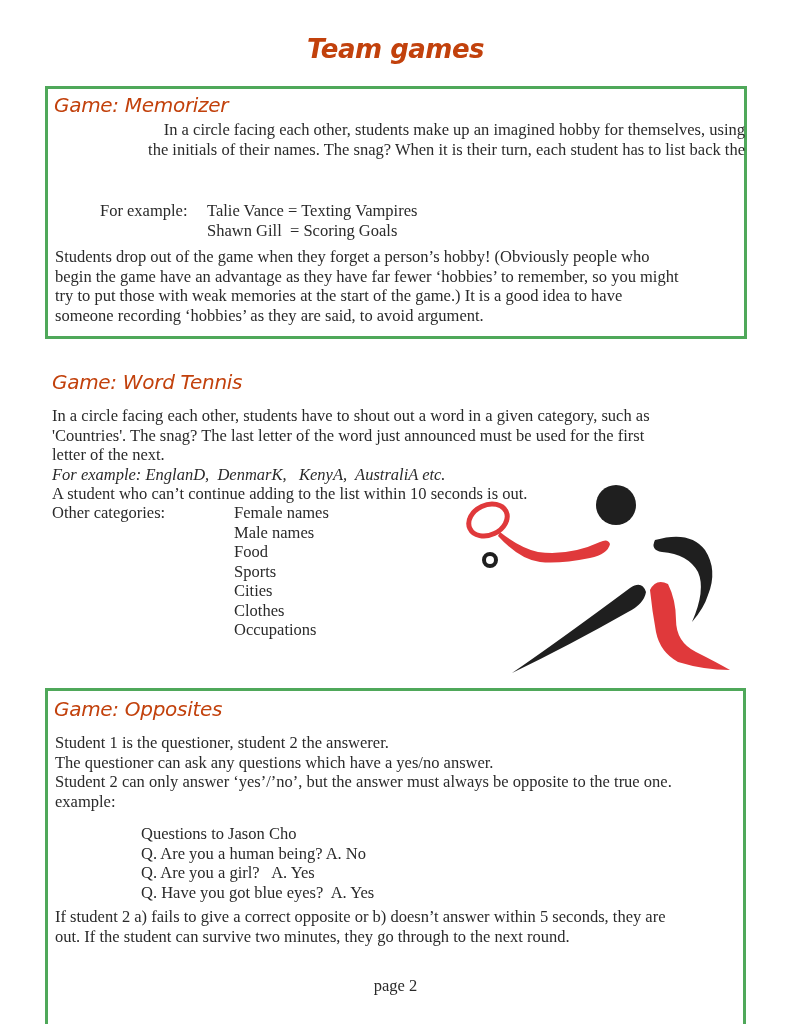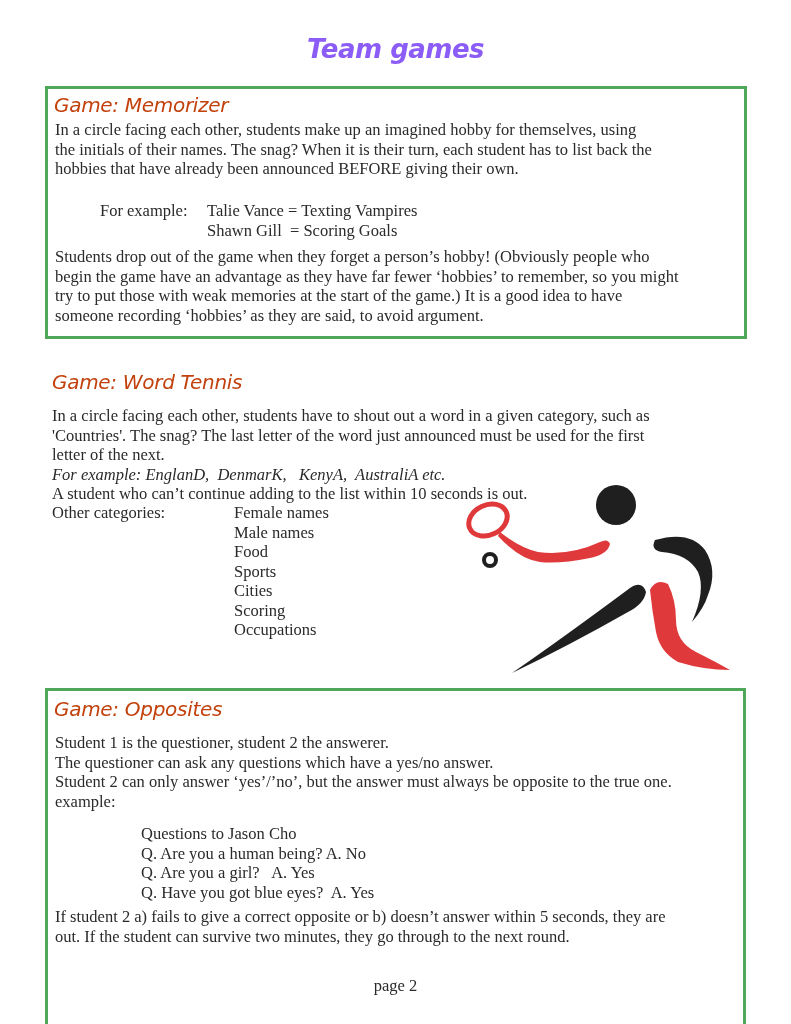--- a/index.html
+++ b/index.html
@@ -1,37 +1,36 @@
 <!DOCTYPE html>
 <html><head>
 <meta charset="utf-8">
 <style>
   html, body { margin: 0; padding: 0; background: #ffffff; }
   body { width: 791px; height: 1024px; position: relative; overflow: hidden;
          font-family: "Liberation Serif", "DejaVu Serif", serif; color: #2a2a2a; }
   .page-title { position: absolute; left: 0; width: 791px; top: 34px; text-align: center;
-         font-family: "DejaVu Sans", sans-serif; font-weight: bold; font-size: 26px; color: #8b5cf6;
+         font-family: "DejaVu Sans", sans-serif; font-weight: bold; font-size: 26px; color: #c2410c;
          letter-spacing: -0.5px; font-style: italic; }
   .box { position: absolute; border: 3px solid #4fa85a; box-sizing: border-box; }
   .game-title { font-family: "DejaVu Sans", sans-serif; font-weight: normal; font-style: italic;
          font-size: 20px; color: #c2410c; line-height: 24px; letter-spacing: -0.3px; }
   .p { font-size: 16.5px; line-height: 19.5px; margin: 0; }
   .abs { position: absolute; }
 </style>
 </head>
 <body>
 
 <div class="page-title">Team games</div>
 
 <div class="box" style="left:45px; top:86px; width:702px; height:253px;">
   <div class="game-title abs" style="left:6px; top:4px;">Game:  Memorizer</div>
-  <div class="abs" style="left:7px; top:31px; width:690px;">
+  <div class="abs" style="left:7px; top:31px; width:690px;text-align:right;">
     <p class="p">In a circle facing each other, students make up an imagined hobby for themselves, using</p>
     <p class="p">the initials of their names. The snag? When it is their turn, each student has to list back the</p>
-    <p class="p">hobbies that have already been announced BEFORE giving their own.</p>
   </div>
   <div class="p abs" style="left:52px; top:112px;">For example:</div>
   <div class="abs" style="left:159px; top:112px;">
     <p class="p" style="white-space:pre;">Talie Vance = Texting Vampires</p>
     <p class="p" style="white-space:pre;">Shawn Gill  = Scoring Goals</p>
   </div>
   <div class="abs" style="left:7px; top:158px; width:692px;">
     <p class="p">Students drop out of the game when they forget a person’s hobby! (Obviously people who</p>
     <p class="p">begin the game have an advantage as they have far fewer ‘hobbies’ to remember, so you might</p>
     <p class="p">try to put those with weak memories at the start of the game.) It is a good idea to have</p>
@@ -48,21 +47,21 @@
     <p class="p" style="white-space:pre;font-style:italic;">For example: EnglanD,  DenmarK,   KenyA,  AustraliA etc.</p>
     <p class="p">A student who can’t continue adding to the list within 10 seconds is out.</p>
   </div>
   <div class="p abs" style="left:52px; top:503px;">Other categories:</div>
   <div class="abs" style="left:186px; top:503px;margin-left:48px;">
     <p class="p">Female names</p>
     <p class="p">Male names</p>
     <p class="p">Food</p>
     <p class="p">Sports</p>
     <p class="p">Cities</p>
-    <p class="p">Scoring</p>
+    <p class="p">Clothes</p>
     <p class="p">Occupations</p>
   </div>
 
   <svg class="abs" style="left:460px; top:470px;" width="290" height="210" viewBox="0 0 290 210">
 
     <circle cx="156" cy="35" r="20" fill="#1f1f1f"></circle>
 
     <ellipse cx="28" cy="50" rx="20" ry="15" transform="rotate(-25 28 50)" fill="none" stroke="#e0393b" stroke-width="5"></ellipse>
 
     <path d="M40 62 Q60 78 78 82 Q110 86 140 72 Q148 68 150 74 Q148 84 130 88 Q100 94 80 92 Q60 90 38 66 Z" fill="#e0393b"></path>

